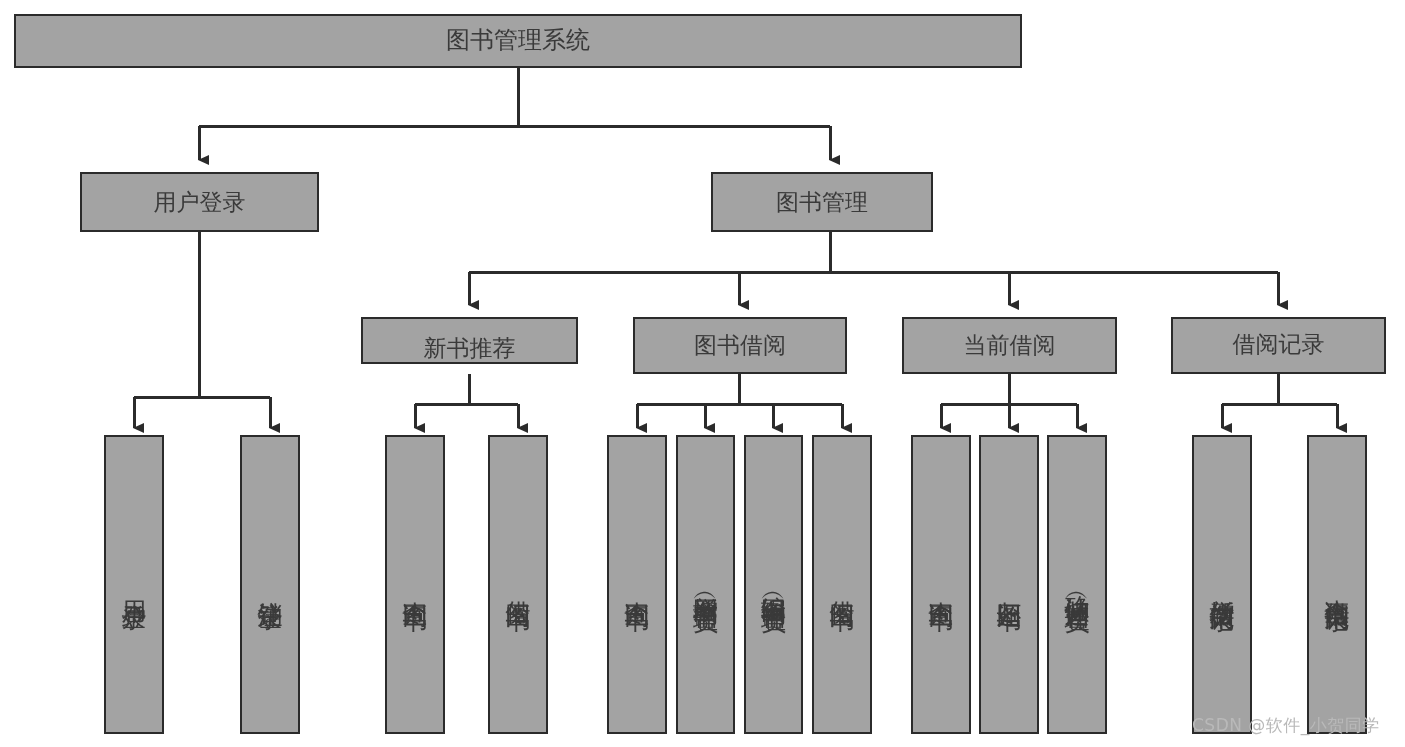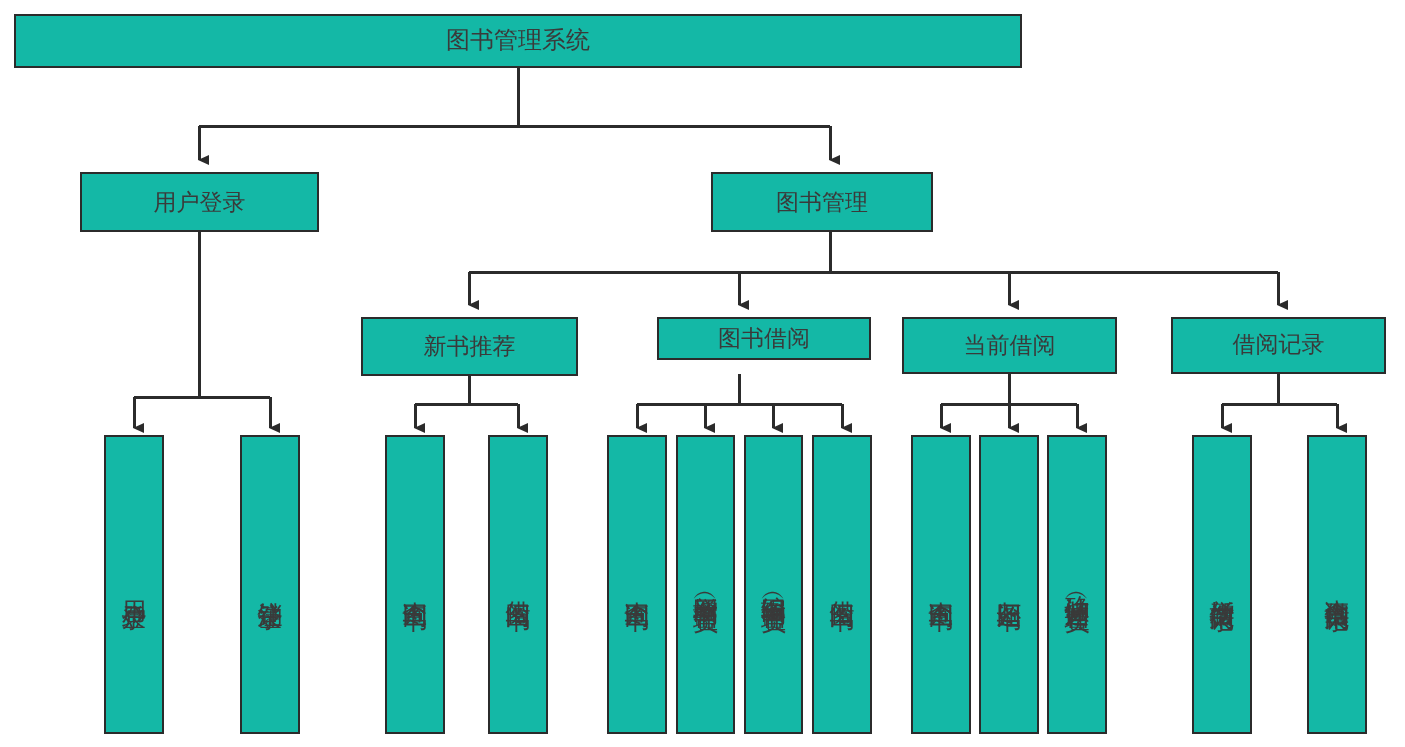--- a/index.html
+++ b/index.html
@@ -23,21 +23,21 @@
     position: absolute;
     left: 0;
     top: 0;
     width: 1405px;
     height: 747px;
     pointer-events: none;
   }
   .node {
     position: absolute;
     box-sizing: border-box;
-    background: #14b8a6;
+    background: #a3a3a3;
     border: 2px solid #2b2b2b;
     display: flex;
     align-items: center;
     justify-content: center;
     overflow: hidden;
   }
   .node .label {
     color: #3a3a3a;
     text-align: center;
     line-height: 1.22;
@@ -131,24 +131,24 @@
     <span class="label">图书管理系统</span>
   </div>
 
   <div class="node horizontal" style="left:80px; top:172px; width:239px; height:60px;">
     <span class="label">用户登录</span>
   </div>
   <div class="node horizontal" style="left:711px; top:172px; width:222px; height:60px;">
     <span class="label">图书管理</span>
   </div>
 
-  <div class="node horizontal" style="left:361px; top:317px; width:217px; height:59px;">
+  <div class="node horizontal" style="left:361px; top:317px; width:217px; height:47px;align-items:flex-end;">
     <span class="label">新书推荐</span>
   </div>
-  <div class="node horizontal" style="left:633px; top:317px; width:214px; height:43px;margin-left:24px;">
+  <div class="node horizontal" style="left:633px; top:317px; width:214px; height:57px;">
     <span class="label">图书借阅</span>
   </div>
   <div class="node horizontal" style="left:902px; top:317px; width:215px; height:57px;">
     <span class="label">当前借阅</span>
   </div>
   <div class="node horizontal" style="left:1171px; top:317px; width:215px; height:57px;font-family:Liberation Serif, serif;">
     <span class="label">借阅记录</span>
   </div>
 
   <div class="node vertical" style="left:104px; top:435px; width:60px; height:299px;">
@@ -188,14 +188,15 @@
     <span class="label">确认归还（管理员）</span>
   </div>
 
   <div class="node vertical" style="left:1192px; top:435px; width:60px; height:299px;">
     <span class="label">新增借阅记录</span>
   </div>
   <div class="node vertical" style="left:1307px; top:435px; width:60px; height:299px;">
     <span class="label">查询借阅记录</span>
   </div>
 
+  <div class="watermark">CSDN @软件_小贺同学</div>
 
 </div>
 
 </body></html>

